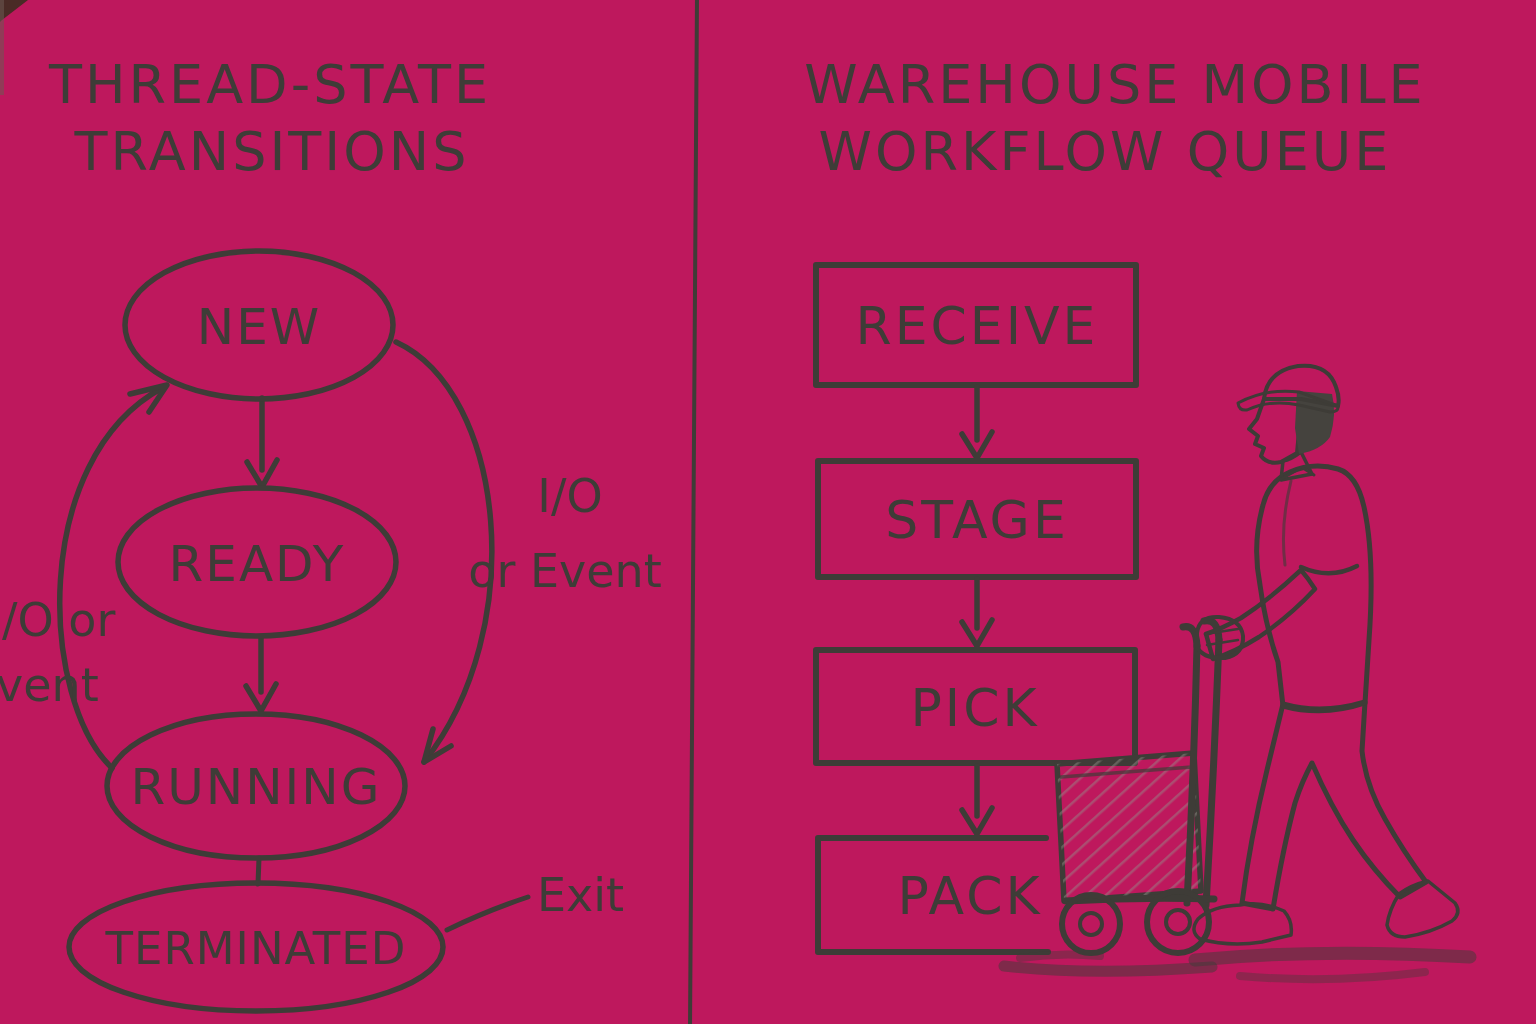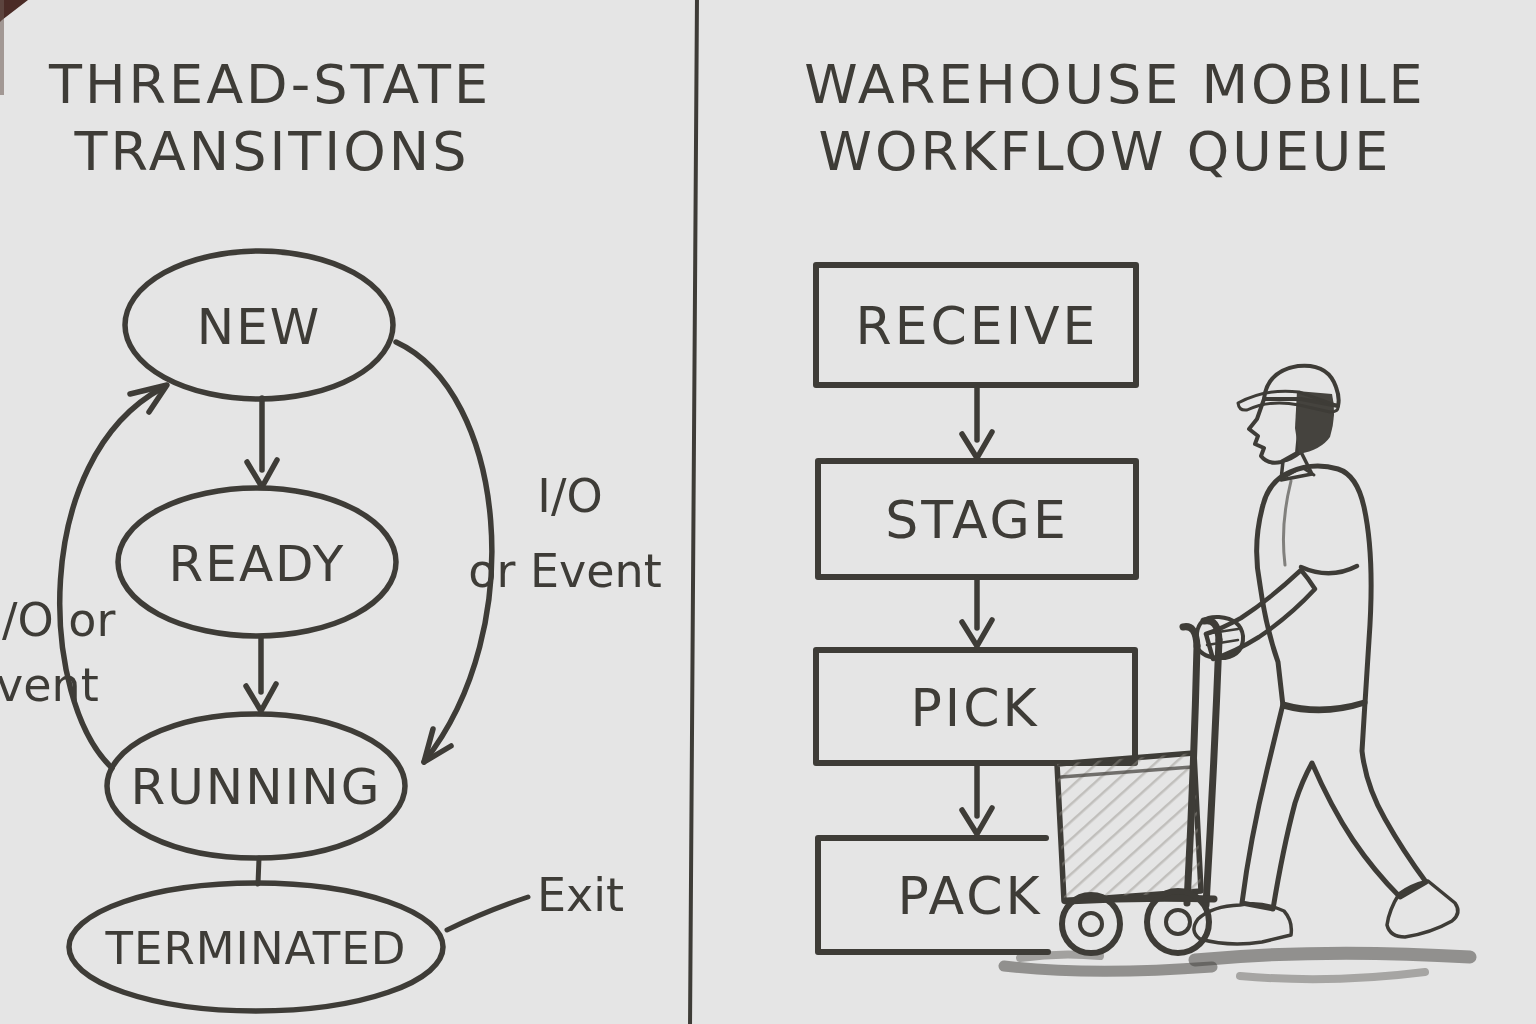--- a/index.html
+++ b/index.html
@@ -1,19 +1,19 @@
 <!DOCTYPE html>
 <html><head>
 <meta charset="utf-8">
 <style>
   html,body{margin:0;padding:0;}
   .canvas{
     position:relative;
     width:1536px;height:1024px;
-    background:#e5e5e5;
+    background:#be185d;
     overflow:hidden;
     font-family:"DejaVu Sans", sans-serif;
   }
   svg{position:absolute;left:0;top:0;}
   text{
     fill:#3E3C37;
     font-family:"DejaVu Sans", sans-serif;
   }
   .title{font-size:54px;letter-spacing:3px;font-weight:500;}
   .state-label{font-size:50px;letter-spacing:2px;}

